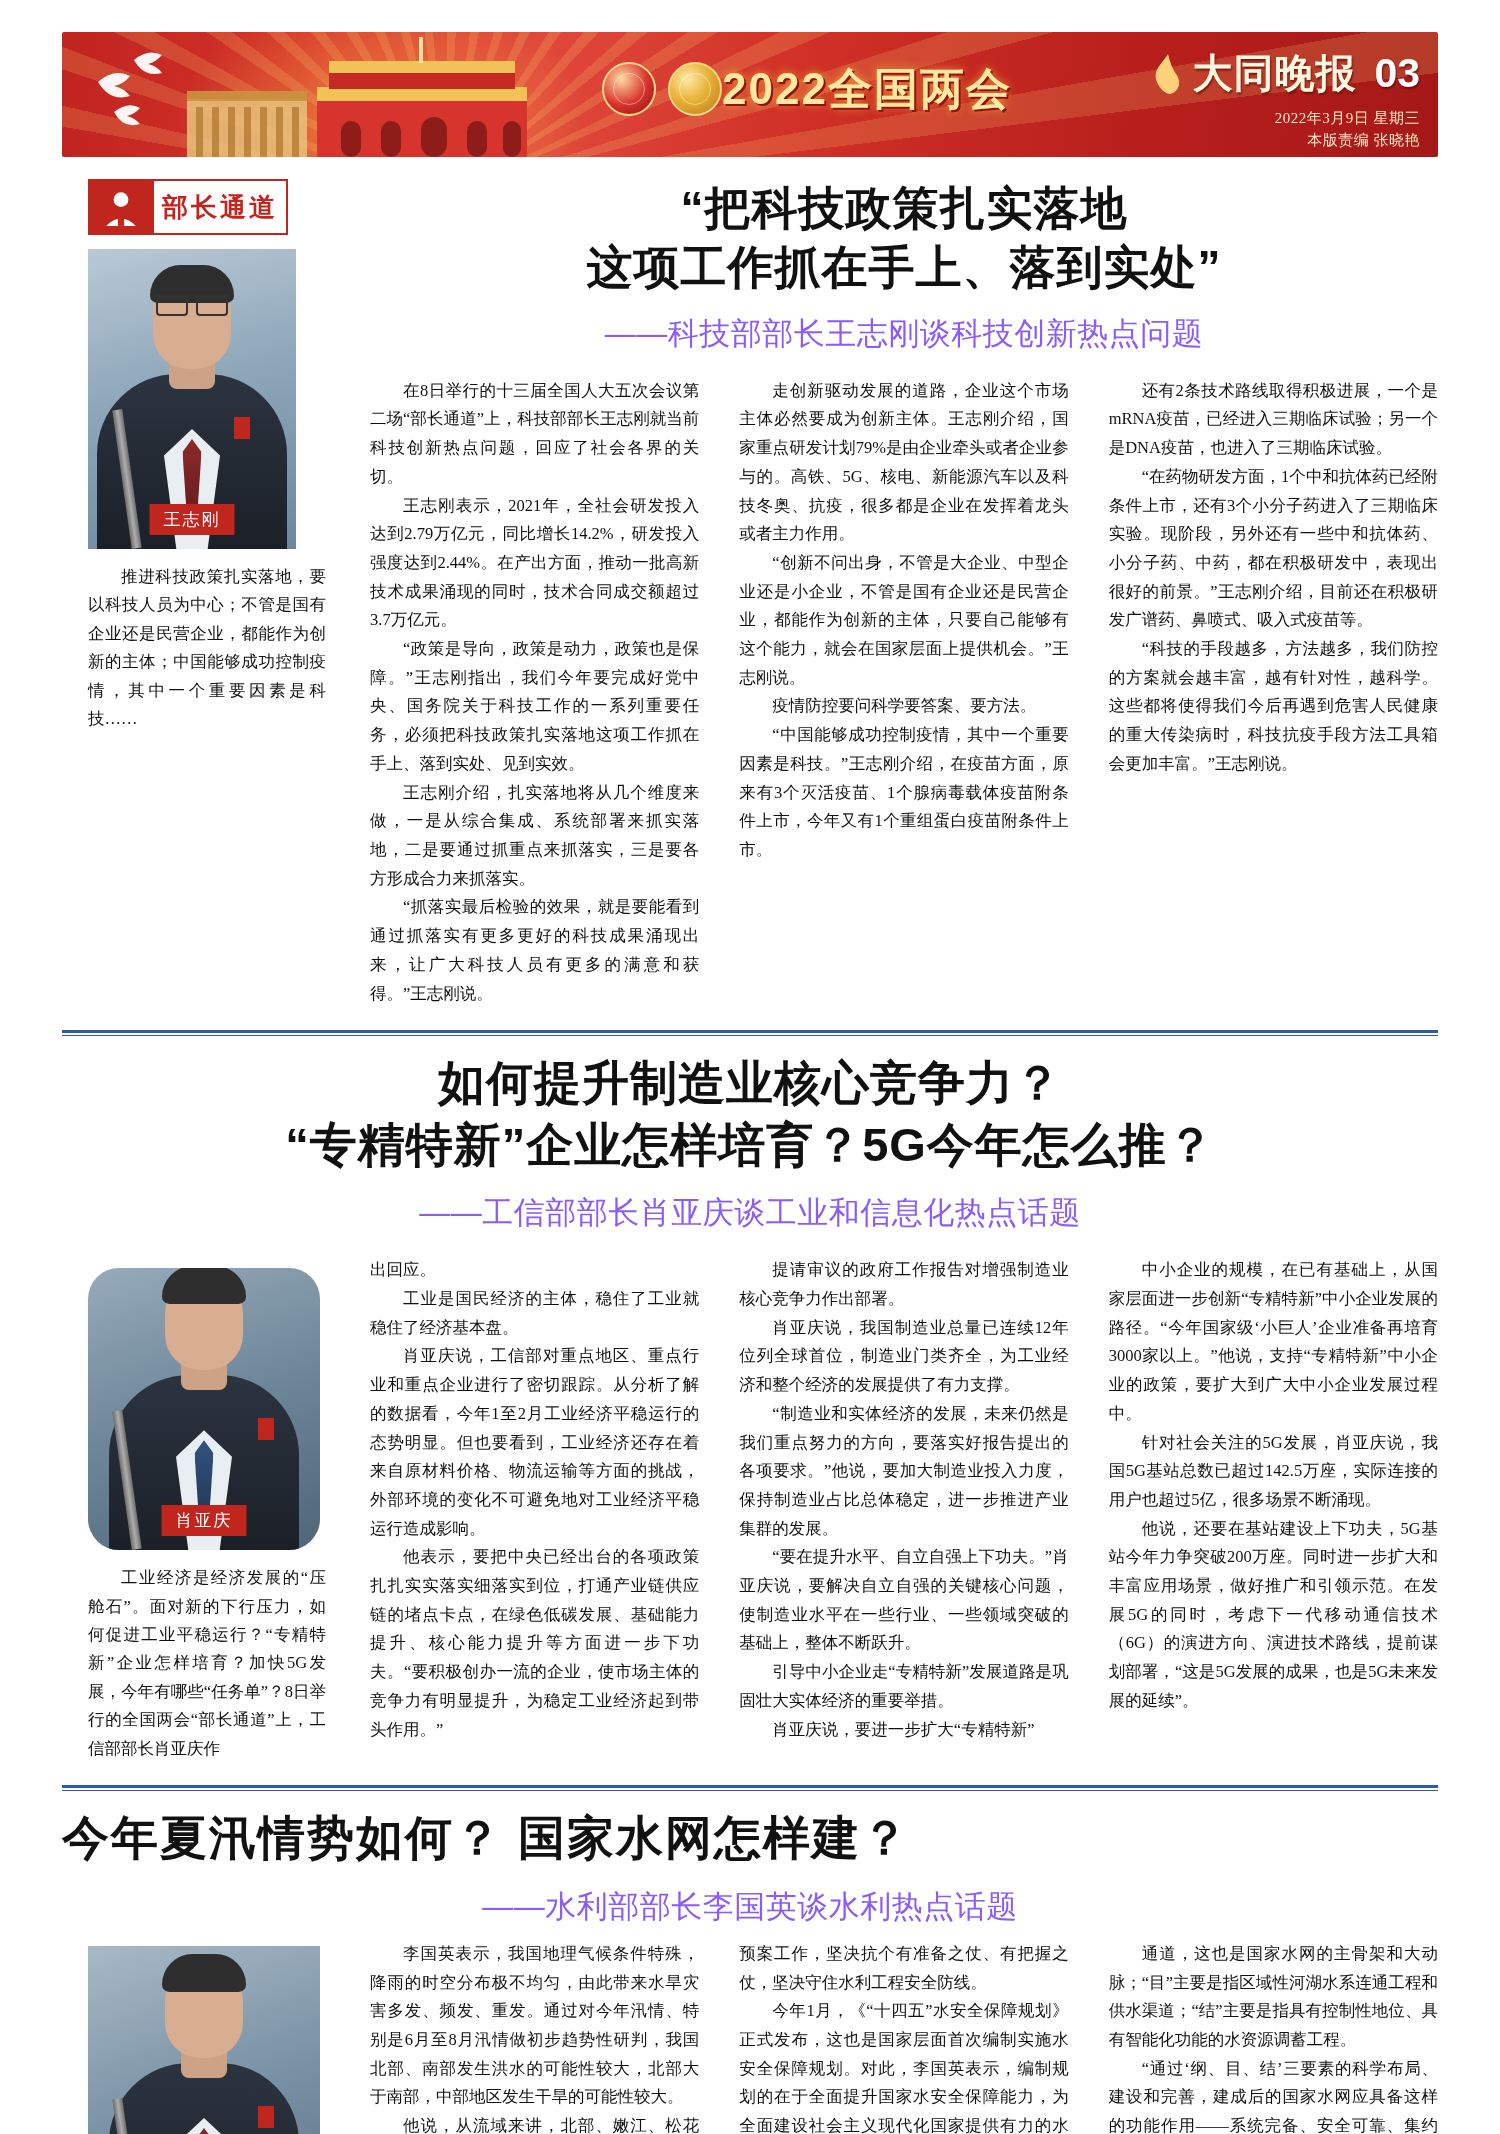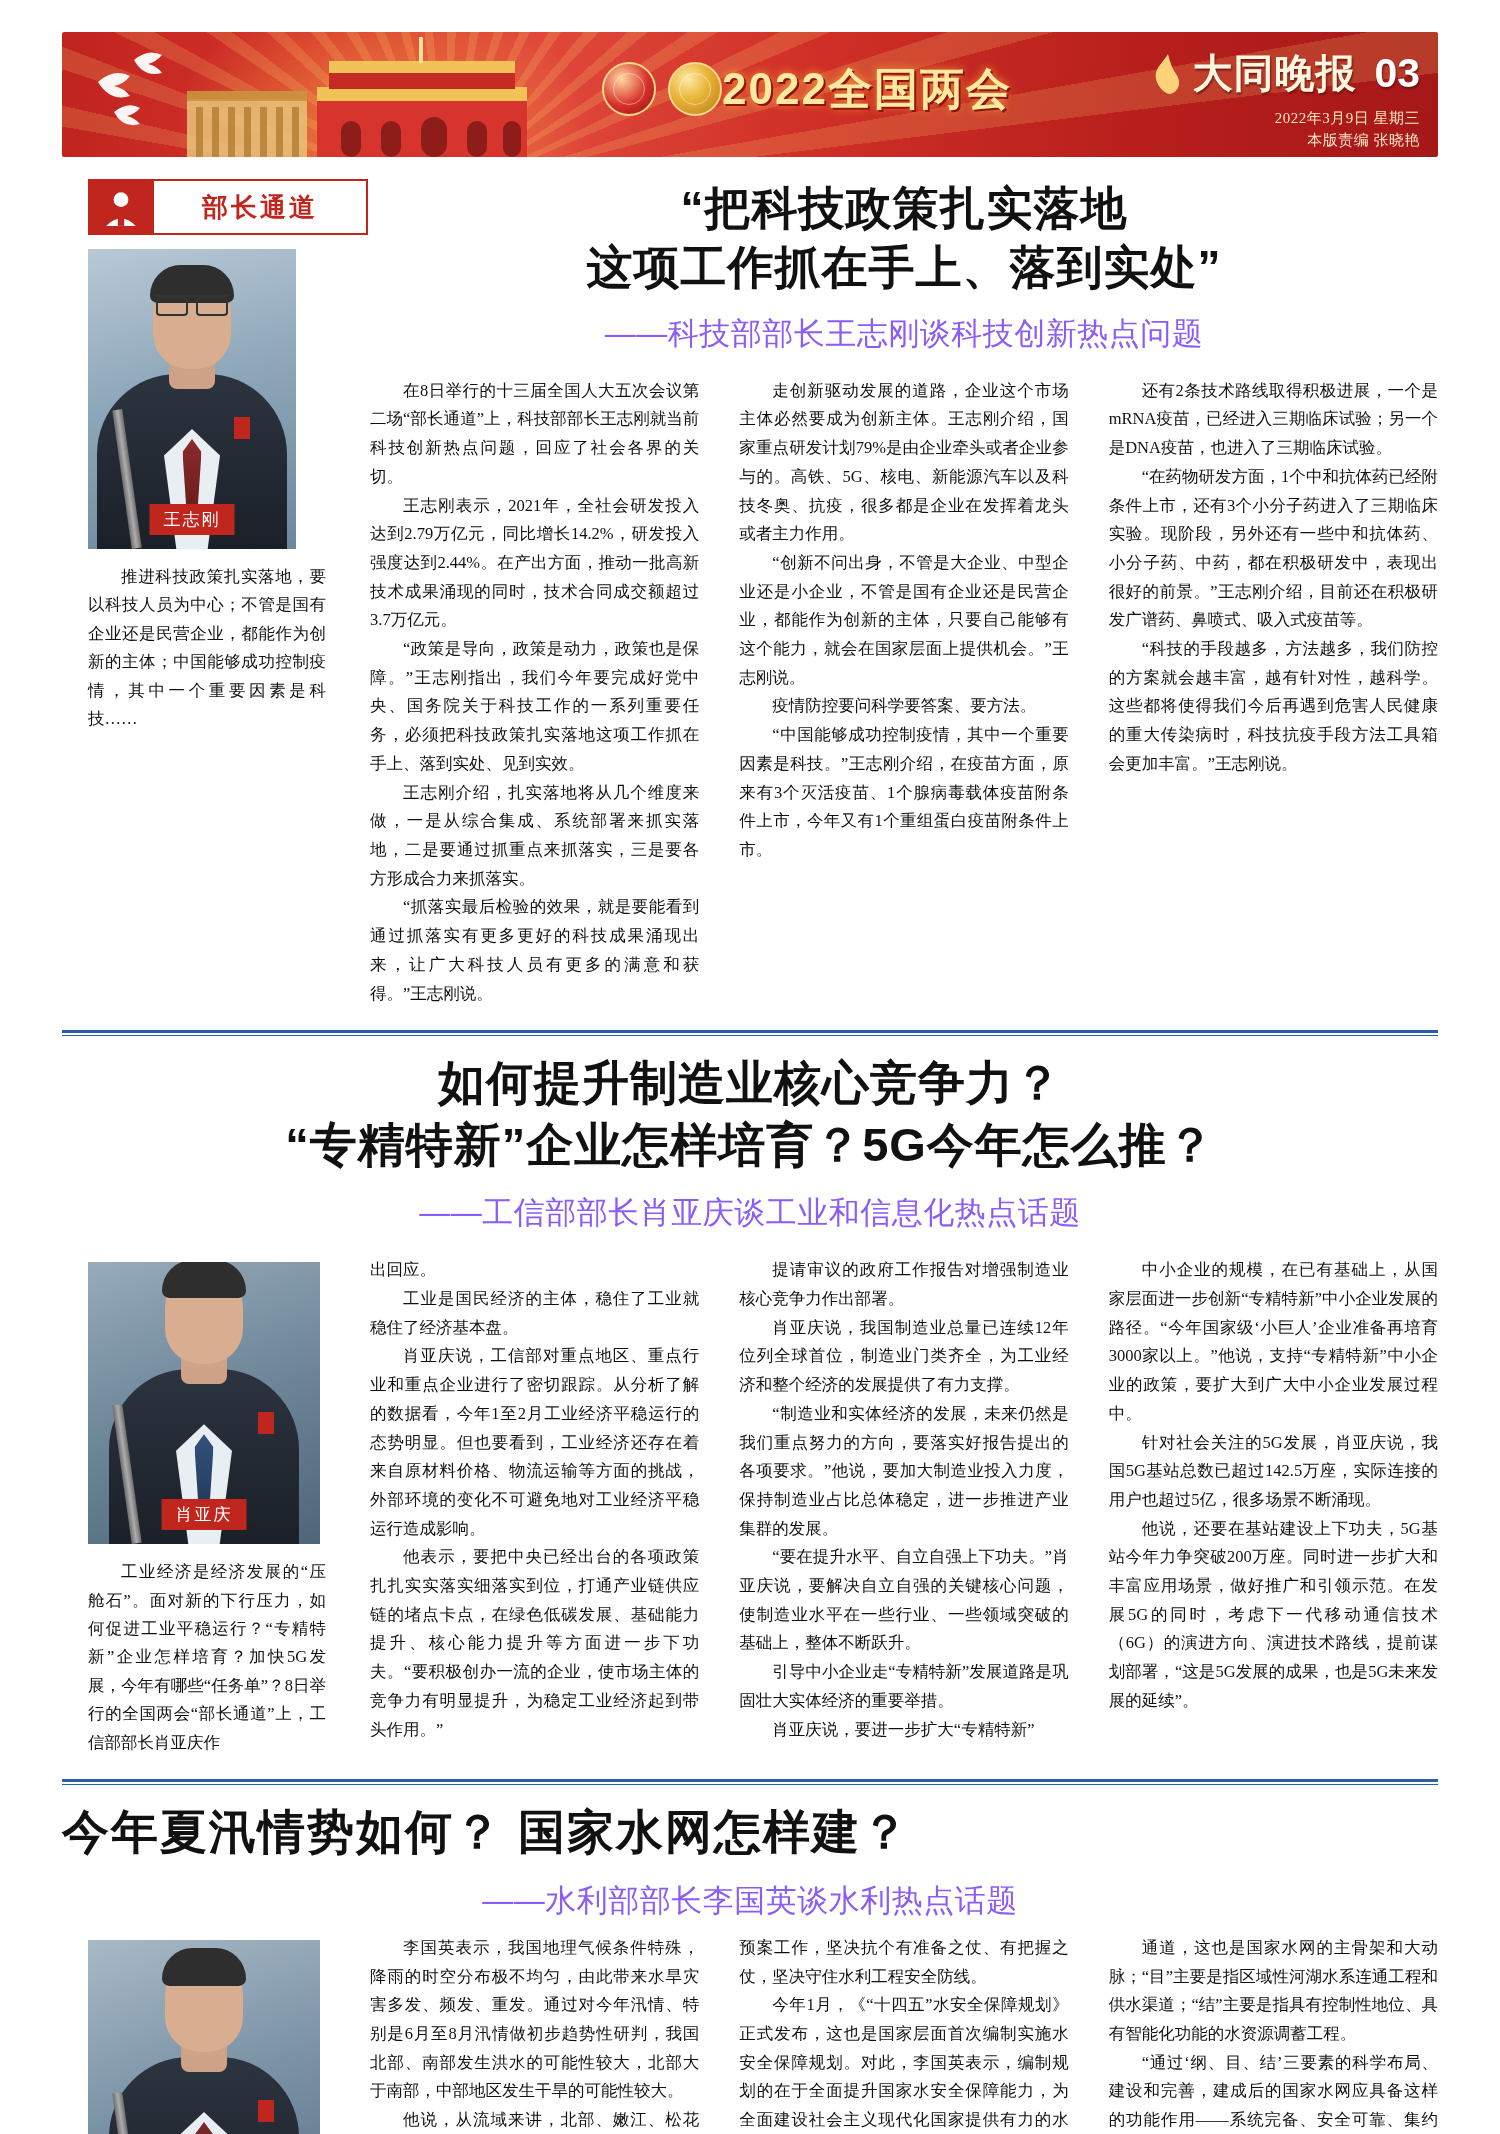--- a/index.html
+++ b/index.html
@@ -109,21 +109,21 @@
     font-size: 15px; color: #ffe7c8; margin-top: 3px; letter-spacing: .5px;
   }
   .sec-divider { margin: 22px 0 16px 0; }
   .sec-divider .a { height: 3px; background: #2a5fa8; }
   .sec-divider .b { height: 1px; background: #2a5fa8; margin-top: 2px; }
 
   
   .sec1 { display: flex; margin-top: 22px; }
   .sec1-left { width: 290px; flex: 0 0 290px; }
   .badge {
-    display: flex; align-items: stretch; height: 56px; margin-left: 26px; width: 280px;
+    display: flex; align-items: stretch; height: 56px; margin-left: 26px; width: 200px;
   }
   .badge-icon {
     width: 66px; background: #c0261d;
     display: flex; align-items: center; justify-content: center;
     border: 2px solid #c0261d;
   }
   .badge-text {
     flex: 1; background: #fff; border: 2px solid #c0261d; border-left: none;
     display: flex; align-items: center; justify-content: center;
     font-family: "Liberation Sans", sans-serif;
@@ -399,21 +399,21 @@
   </div>
 
   <div class="headline2">
     <div>如何提升制造业核心竞争力？</div>
     <div>“专精特新”企业怎样培育？5G今年怎么推？</div>
   </div>
   <div class="subhead">——工信部部长肖亚庆谈工业和信息化热点话题</div>
 
   <div class="sec2">
     <div class="sec2-left">
-      <div class="portrait portrait2" style="margin-top:20px;">
+      <div class="portrait portrait2" style="margin-top:26px;border-radius:31px;">
         <div class="p-bg" style="background:linear-gradient(160deg,#97abbb,#6d8698 50%,#4f6679);"></div>
         <div class="p-body"></div>
         <div class="p-shirt"></div>
         <div class="p-tie" style="background:linear-gradient(180deg,#33527d,#1f3450);"></div>
         <div class="p-neck"></div>
         <div class="p-head"></div>
         <div class="p-hair"></div>
         <div class="p-mic"></div>
         <div class="p-badge"></div>
         <div class="name-tag">肖亚庆</div>

